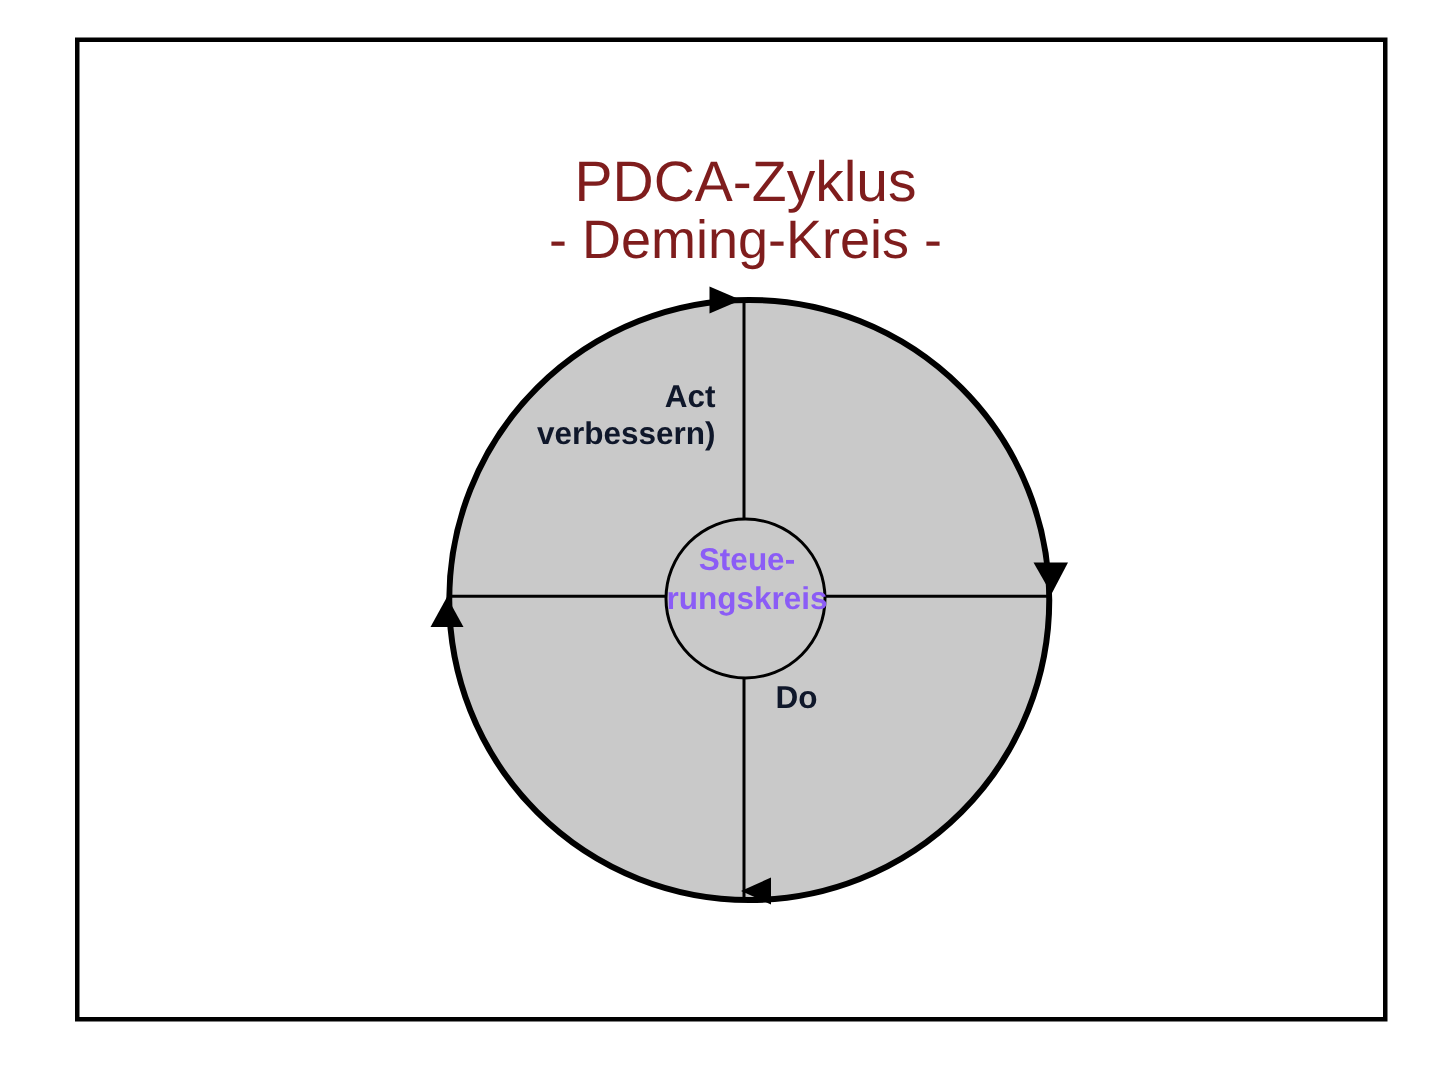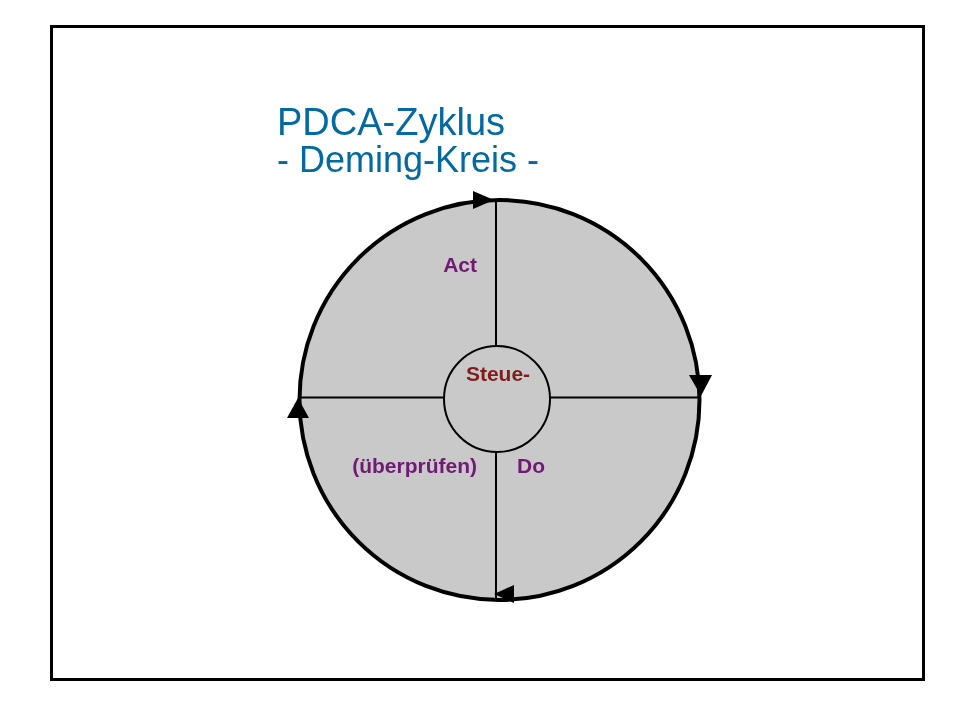--- a/index.html
+++ b/index.html
@@ -22,25 +22,25 @@
     left: 50px;
     top: 25px;
     width: 875px;
     height: 656px;
     border: 3px solid #000000;
     box-sizing: border-box;
     background: #ffffff;
   }
   .title-block {
     position: absolute;
-    left: 277px;
+    left: 297px;
     top: 100px;
     width: 400px;
-    text-align: left;
-    color: #0369a1;
+    text-align: center;
+    color: #7f1d1d;
   }
   .title-main {
     font-size: 38px;
     line-height: 44px;
     font-weight: 500;
     letter-spacing: 0px;
   }
   .title-sub {
     font-size: 36px;
     line-height: 32px;
@@ -51,37 +51,37 @@
     left: 0;
     top: 0;
     width: 960px;
     height: 720px;
   }
   .q-label {
     position: absolute;
     font-weight: bold;
     font-size: 21px;
     line-height: 25px;
-    color: #701a75;
+    color: #0f172a;
     white-space: nowrap;
   }
   .q-left  { right: 483px; text-align: right; }
   .q-right { left: 517px;  text-align: left; }
   .q-top   { top: 252px; }
   .q-bottom{ top: 453px; }
   .center-label {
     position: absolute;
     left: 397px;
     top: 361px;
     width: 202px;
     text-align: center;
     font-weight: bold;
     font-size: 21px;
     line-height: 26px;
-    color: #7f1d1d;
+    color: #8b5cf6;
   }
 </style>
 </head>
 <body>
 
 <div class="stage">
 
   <div class="slide-frame"></div>
 
   <div class="title-block">
@@ -99,28 +99,29 @@
     <circle cx="497" cy="399" r="53" stroke="#000000" stroke-width="2" fill="#c9c9c9"></circle>
 
     <polygon points="473,191 473,209 494,200" fill="#000000"></polygon>
     <polygon points="689,375 712,375 701,396" fill="#000000"></polygon>
     <polygon points="514,585 514,603 494,594" fill="#000000"></polygon>
     <polygon points="287,418 309,418 298,398" fill="#000000"></polygon>
   </svg>
 
   <div class="q-label q-left q-top">
     <div>Act</div>
+    <div>verbessern)</div>
   </div>
 
 
   <div class="q-label q-left q-bottom">
-    <div>(überprüfen)</div>
   </div>
 
   <div class="q-label q-right q-bottom">
     <div>Do</div>
   </div>
 
   <div class="center-label">
     <div>Steue-</div>
+    <div>rungskreis</div>
   </div>
 
 </div>
 
 </body></html>

